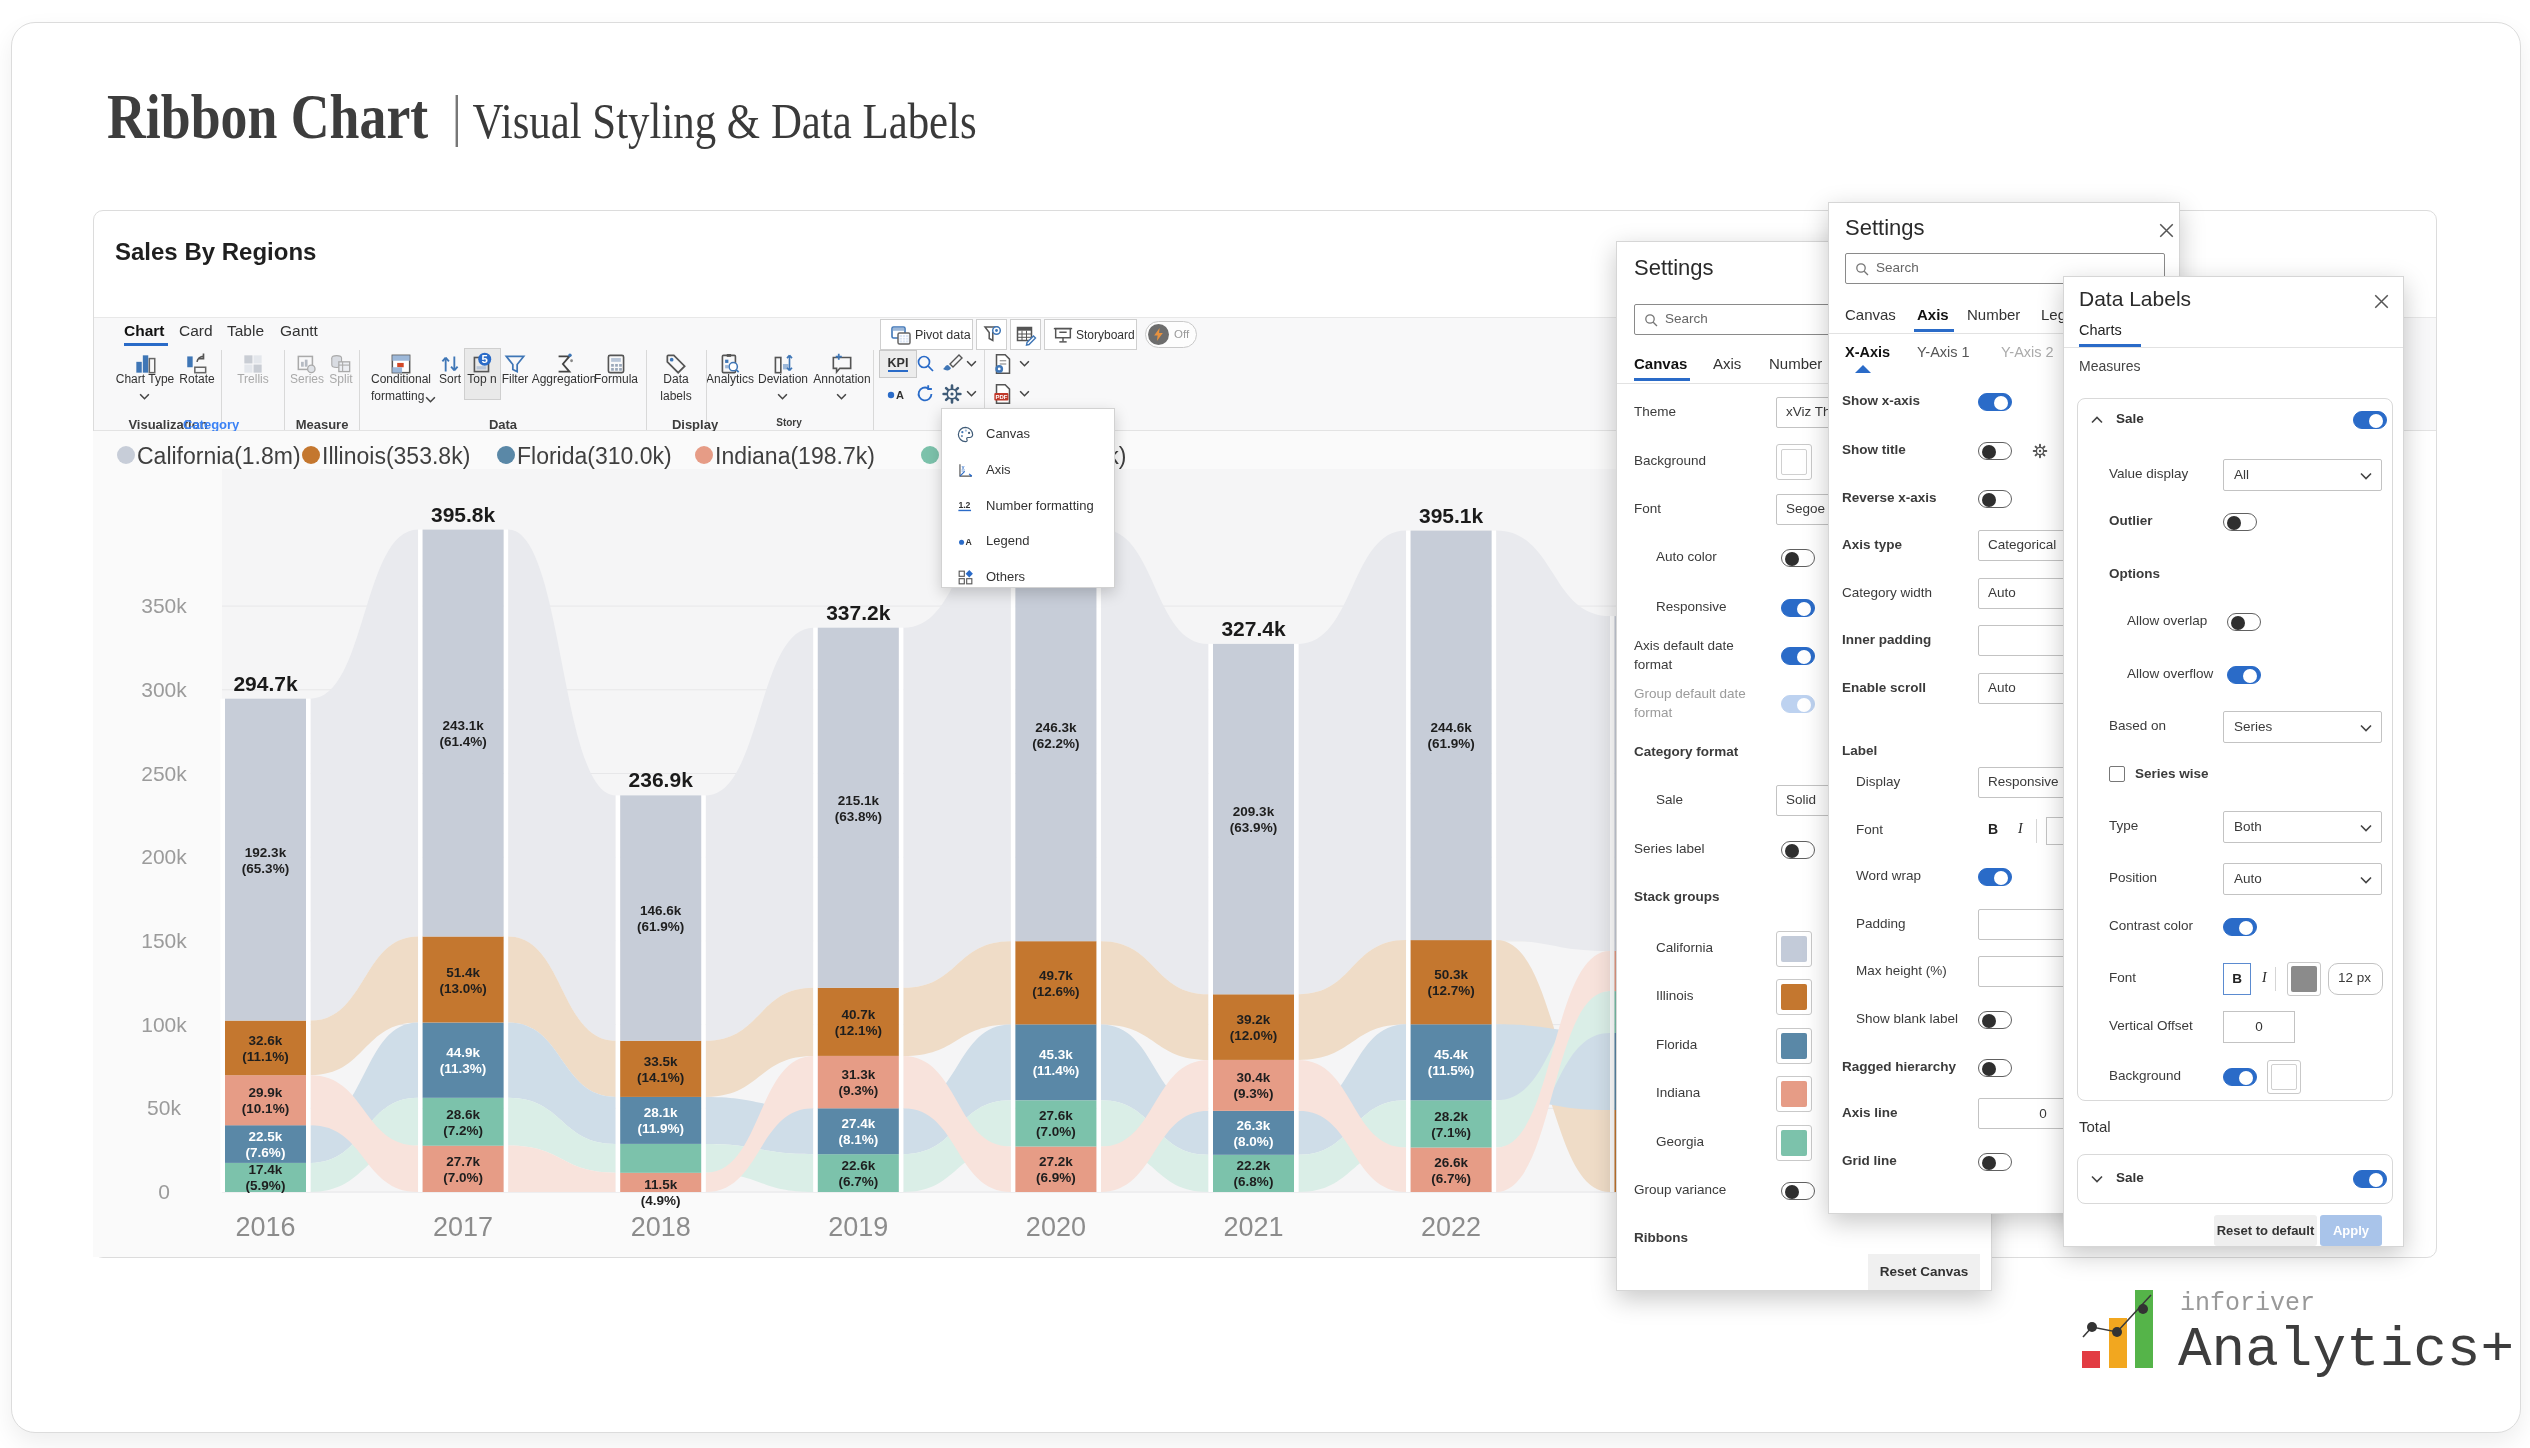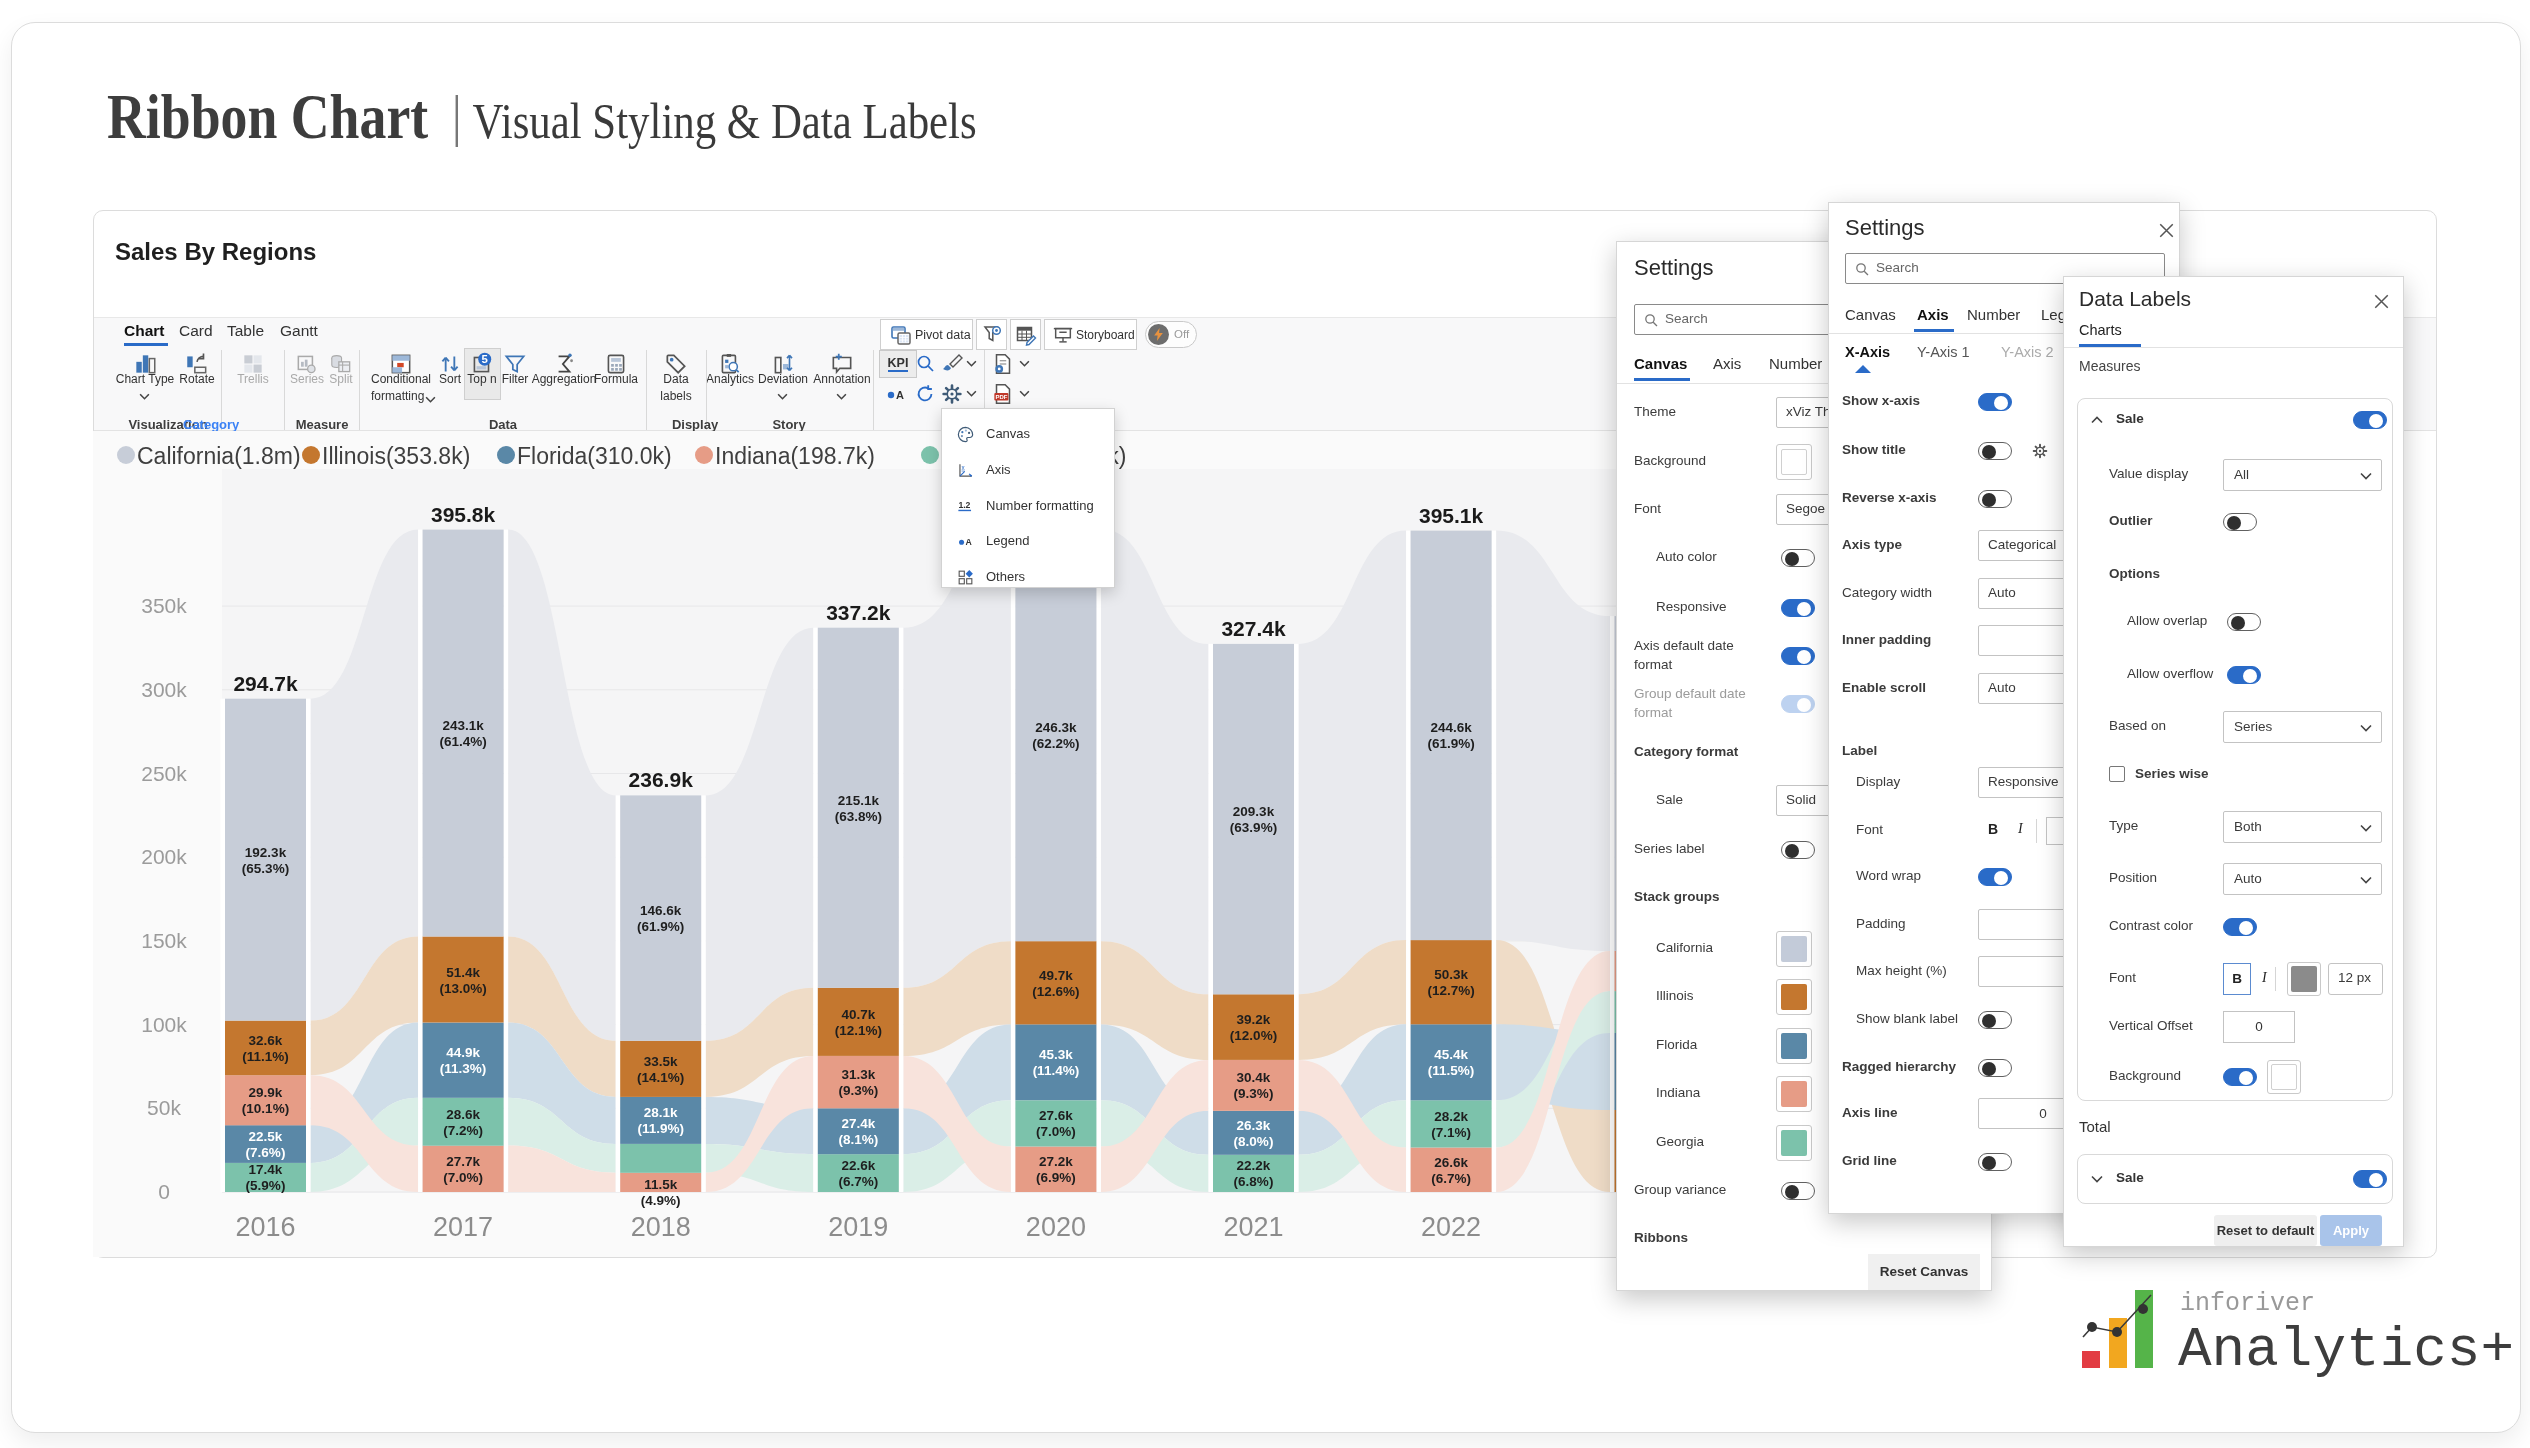--- a/index.html
+++ b/index.html
@@ -184,21 +184,21 @@
 <div style="position:absolute;left:359px;top:350px;width:1px;height:80px;background:#d9d9d9"></div>
 <div style="position:absolute;left:646px;top:350px;width:1px;height:80px;background:#d9d9d9"></div>
 <div style="position:absolute;left:706px;top:350px;width:1px;height:80px;background:#d9d9d9"></div>
 <div style="position:absolute;left:873px;top:350px;width:1px;height:80px;background:#d9d9d9"></div>
 <div style="position:absolute;left:984px;top:350px;width:1px;height:80px;background:#d9d9d9"></div>
 <span style="position:absolute;left:98px;top:417px;width:140px;text-align:center;font-size:13px;font-weight:bold;color:#3d3d3d">Visualization</span>
 <span style="position:absolute;left:183px;top:417px;width:140px;text-align:left;font-size:13px;font-weight:bold;color:#3b82f6">Category</span>
 <span style="position:absolute;left:252px;top:417px;width:140px;text-align:center;font-size:13px;font-weight:bold;color:#3d3d3d">Measure</span>
 <span style="position:absolute;left:433px;top:417px;width:140px;text-align:center;font-size:13px;font-weight:bold;color:#3d3d3d">Data</span>
 <span style="position:absolute;left:625px;top:417px;width:140px;text-align:center;font-size:13px;font-weight:bold;color:#3d3d3d">Display</span>
-<span style="position:absolute;left:719px;top:417px;width:140px;text-align:center;font-size:13px;font-weight:bold;color:#3d3d3d">Story</span>
+<span style="position:absolute;left:719px;top:417px;width:140px;text-align:center;font-size:10px;font-weight:bold;color:#3d3d3d">Story</span>
 <div style="position:absolute;left:880px;top:319px;width:93px;height:31px;background:#fff;border:1px solid #cfcfcf;box-sizing:border-box">
     <svg width="24" height="24" viewBox="0 0 24 24" style="position:absolute;left:8px;top:3px">
       <rect x="3" y="4" width="13" height="11" rx="1.5" fill="none" stroke="#3f76b6" stroke-width="1.6"></rect>
       <rect x="3.8" y="4.8" width="11.4" height="3" fill="#9db8d9"></rect>
       <rect x="9" y="10" width="12" height="11" rx="1.5" fill="#fff" stroke="#666" stroke-width="1.5"></rect>
       <rect x="10.5" y="12" width="9" height="7.5" fill="#dce6f5"></rect>
       <g stroke="#fff" stroke-width="0.8">
         <line x1="13.5" y1="12" x2="13.5" y2="19.5"></line>
         <line x1="16.5" y1="12" x2="16.5" y2="19.5"></line>
         <line x1="10.5" y1="14.5" x2="19.5" y2="14.5"></line>
@@ -722,21 +722,21 @@
     <div style="position:absolute;left:159px;top:641px;width:34.0px;height:18.0px;background:#2a6bc8;border:1px solid #2a6bc8;border-radius:18.0px;box-sizing:border-box">
       <div style="position:absolute;right:3.0px;top:2.0px;width:14.0px;height:14.0px;background:#fff;border-radius:50%"></div>
     </div>
     <span style="position:absolute;left:45px;top:693px;font-size:13.5px;font-weight:normal;color:#3b3b3b">Font</span>
     <div style="position:absolute;left:159px;top:686px;width:28px;height:32px;border:1.5px solid #5b8bd0;background:#fff;box-sizing:border-box;text-align:center;line-height:30px;font-size:13.5px;font-weight:bold;color:#222">B</div>
     <span style="position:absolute;left:198px;top:693px;font-size:14px;font-style:italic;font-family:Liberation Serif,serif;color:#222">I</span>
     <div style="position:absolute;left:211px;top:690px;width:1px;height:24px;background:#d5d5d5"></div>
     <div style="position:absolute;left:223px;top:685px;width:34px;height:34px;border:1px solid #c9c9c9;border-radius:3px;box-sizing:border-box;background:#fff">
       <div style="position:absolute;left:3.0px;top:3.0px;width:26px;height:26px;background:#8b8b8b;border-radius:2px"></div>
     </div>
-    <div style="position:absolute;left:264px;top:686px;width:55px;height:32px;border:1px solid #c3c3c3;border-radius:3px;box-sizing:border-box;background:#fff;">
+    <div style="position:absolute;left:264px;top:686px;width:55px;height:32px;border:1px solid #c3c3c3;border-radius:10px;box-sizing:border-box;background:#fff;">
       <span style="position:absolute;left:9px;top:6px;font-size:13.5px;color:#3a3a3a;white-space:nowrap">12 px</span>
     </div>
     <span style="position:absolute;left:45px;top:741px;font-size:13.5px;font-weight:normal;color:#3b3b3b">Vertical Offset</span>
     <div style="position:absolute;left:159px;top:734px;width:72px;height:32px;border:1px solid #c3c3c3;box-sizing:border-box;background:#fff;text-align:center;line-height:30px;font-size:13.5px;color:#333">0</div>
     <span style="position:absolute;left:45px;top:791px;font-size:13.5px;font-weight:normal;color:#3b3b3b">Background</span>
     <div style="position:absolute;left:159px;top:791px;width:34.0px;height:18.0px;background:#2a6bc8;border:1px solid #2a6bc8;border-radius:18.0px;box-sizing:border-box">
       <div style="position:absolute;right:3.0px;top:2.0px;width:14.0px;height:14.0px;background:#fff;border-radius:50%"></div>
     </div>
     <div style="position:absolute;left:203px;top:783px;width:34px;height:34px;border:1px solid #c9c9c9;border-radius:3px;box-sizing:border-box;background:#fff">
       <div style="position:absolute;left:3.0px;top:3.0px;width:26px;height:26px;background:#ffffff;border:1px solid #d0d0d0;box-sizing:border-box;border-radius:2px"></div>

